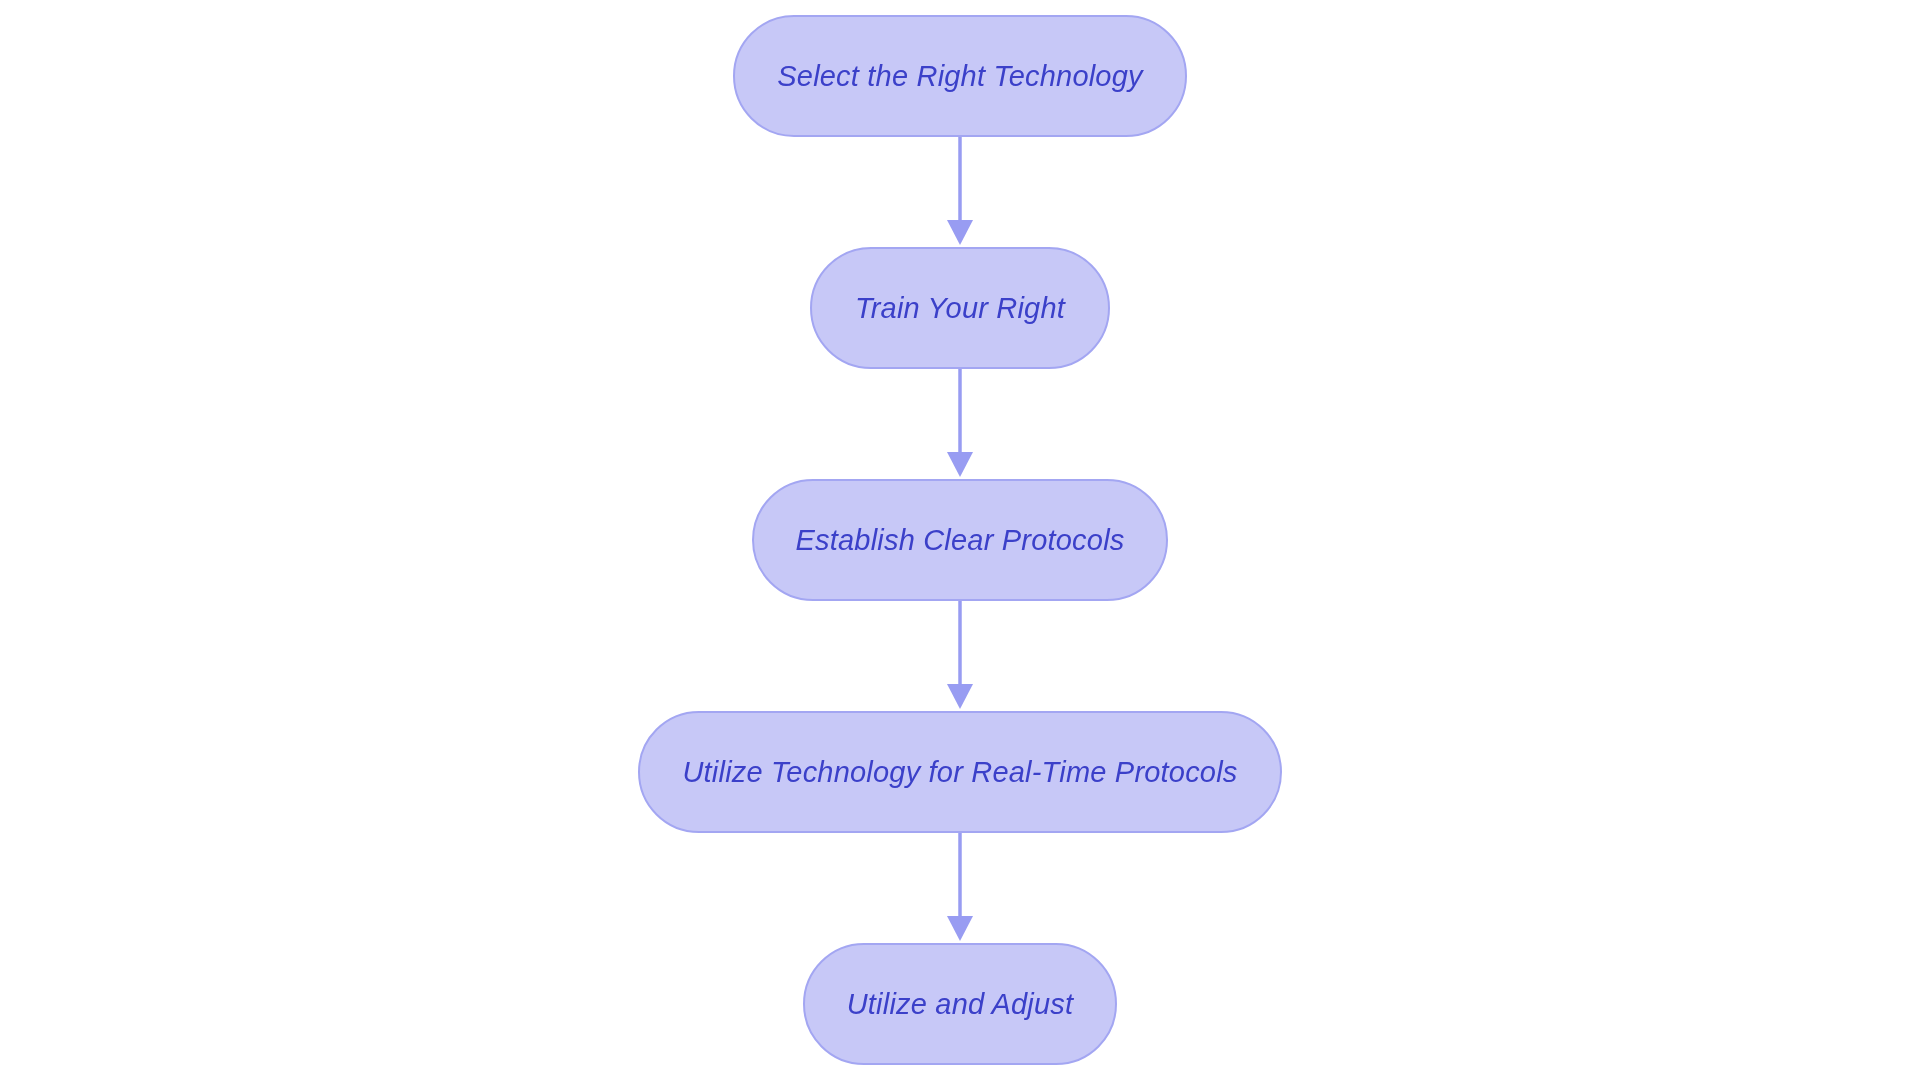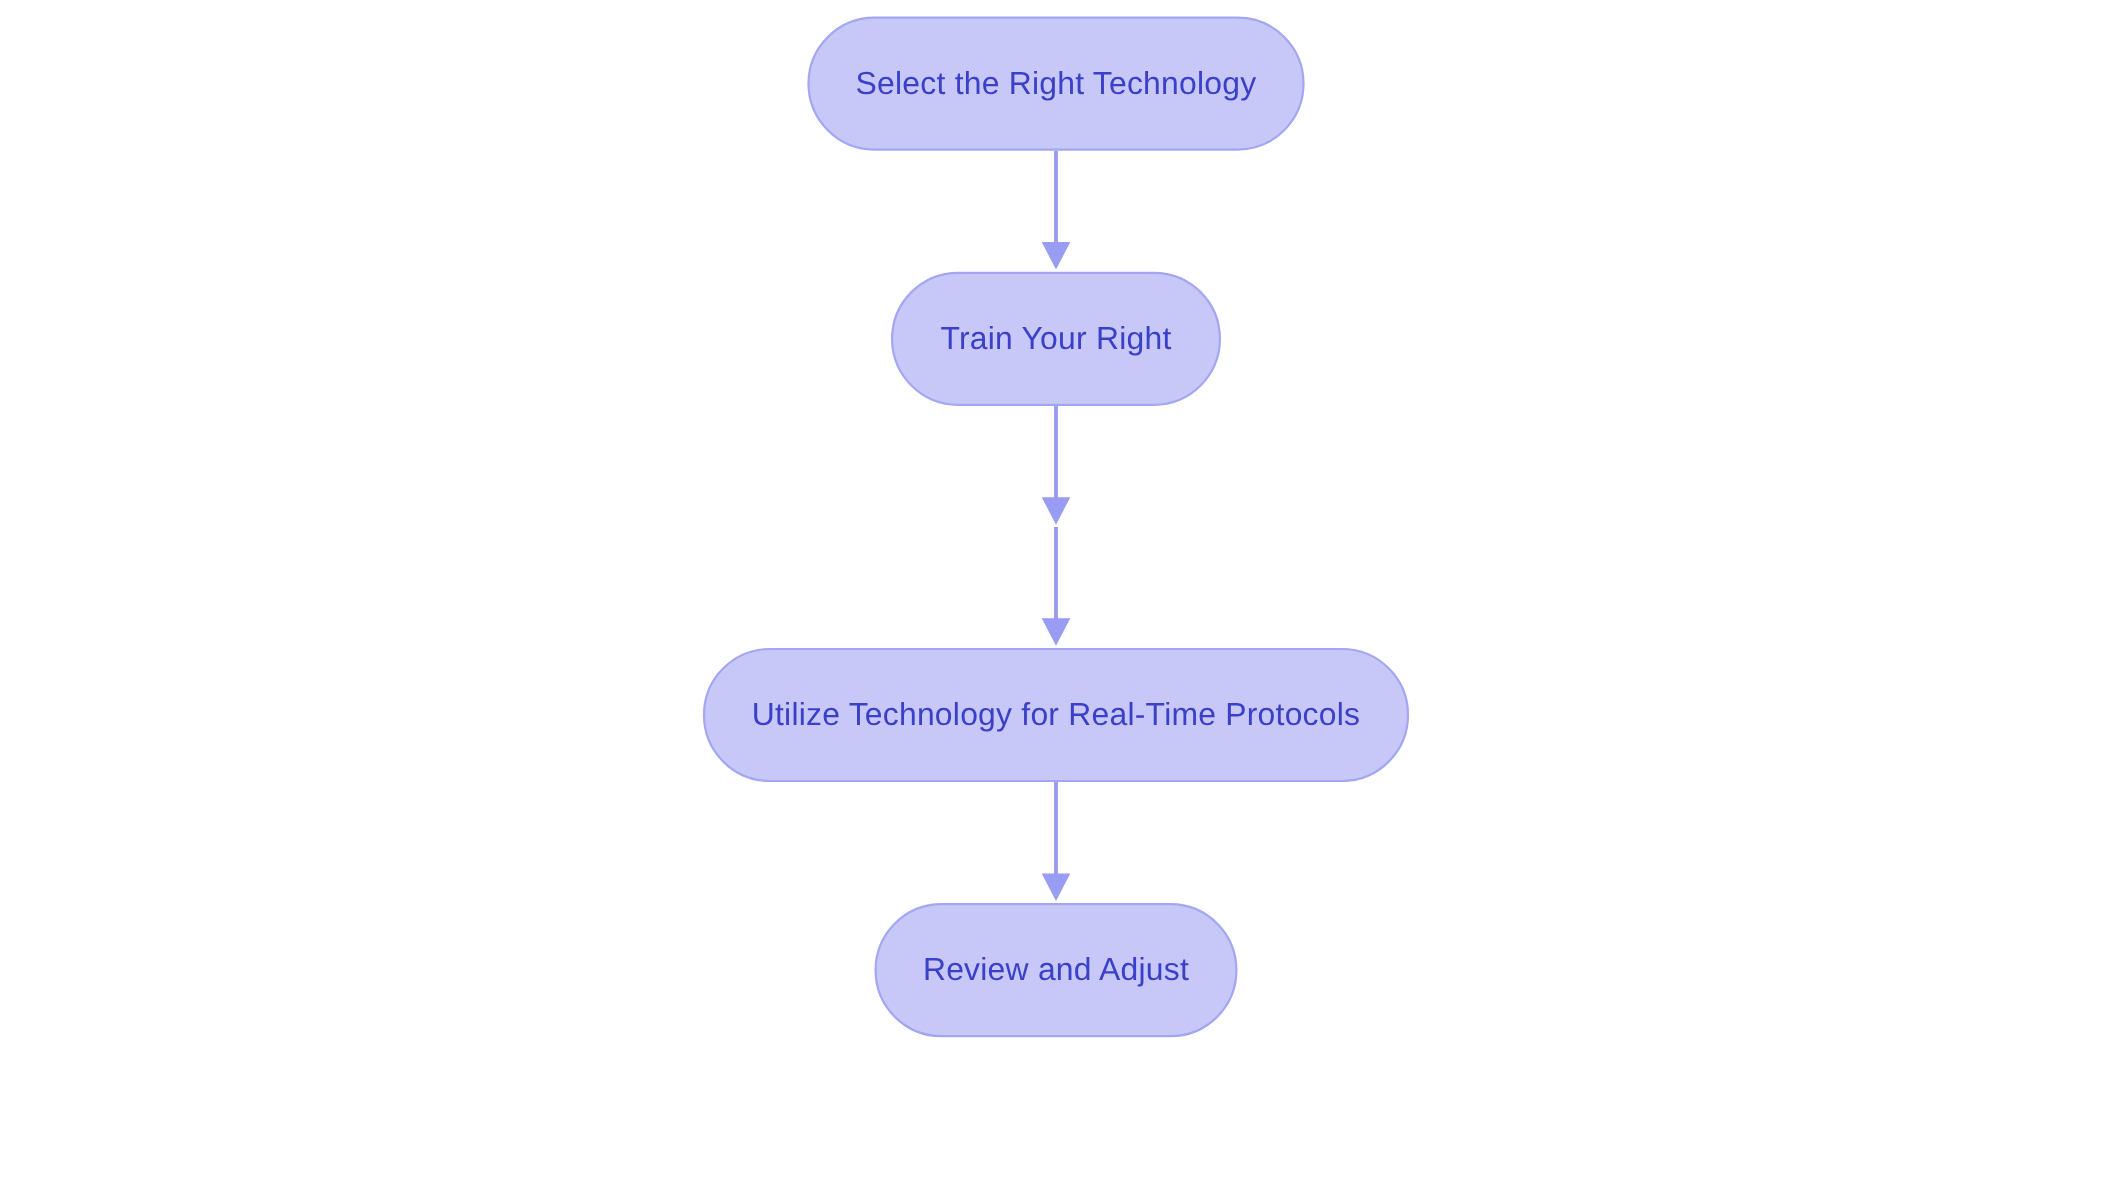--- a/index.html
+++ b/index.html
@@ -34,20 +34,21 @@
     justify-content: center;
     padding: 0 42px;
     background: var(--node-fill);
     border: 2px solid var(--node-border);
     border-radius: 61px;
     color: var(--node-text);
     font-size: 29px;
     font-weight: 500;
     letter-spacing: 0.2px;
     white-space: nowrap;
+    font-style: italic;
   }
   .connector {
     flex: none;
     width: 34px;
     height: 110px;
     display: block;
     color: var(--arrow-color);
   }
 </style>
 </head>
@@ -66,32 +67,35 @@
 
   <div class="node">
     <span>Train Your Right</span>
   </div>
 
   <svg class="connector" viewBox="0 0 34 110" aria-hidden="true">
     <line x1="17" y1="0" x2="17" y2="86" stroke="currentColor" stroke-width="3.5"></line>
     <polygon points="17,108 4,83 30,83" fill="currentColor"></polygon>
   </svg>
 
+  <div class="node">
+    <span>Establish Clear Protocols</span>
+  </div>
 
   <svg class="connector" viewBox="0 0 34 110" aria-hidden="true">
     <line x1="17" y1="0" x2="17" y2="86" stroke="currentColor" stroke-width="3.5"></line>
     <polygon points="17,108 4,83 30,83" fill="currentColor"></polygon>
   </svg>
 
   <div class="node">
     <span>Utilize Technology for Real-Time Protocols</span>
   </div>
 
   <svg class="connector" viewBox="0 0 34 110" aria-hidden="true">
     <line x1="17" y1="0" x2="17" y2="86" stroke="currentColor" stroke-width="3.5"></line>
     <polygon points="17,108 4,83 30,83" fill="currentColor"></polygon>
   </svg>
 
   <div class="node">
-    <span>Review and Adjust</span>
+    <span>Utilize and Adjust</span>
   </div>
 
 </div>
 
 </body></html>

